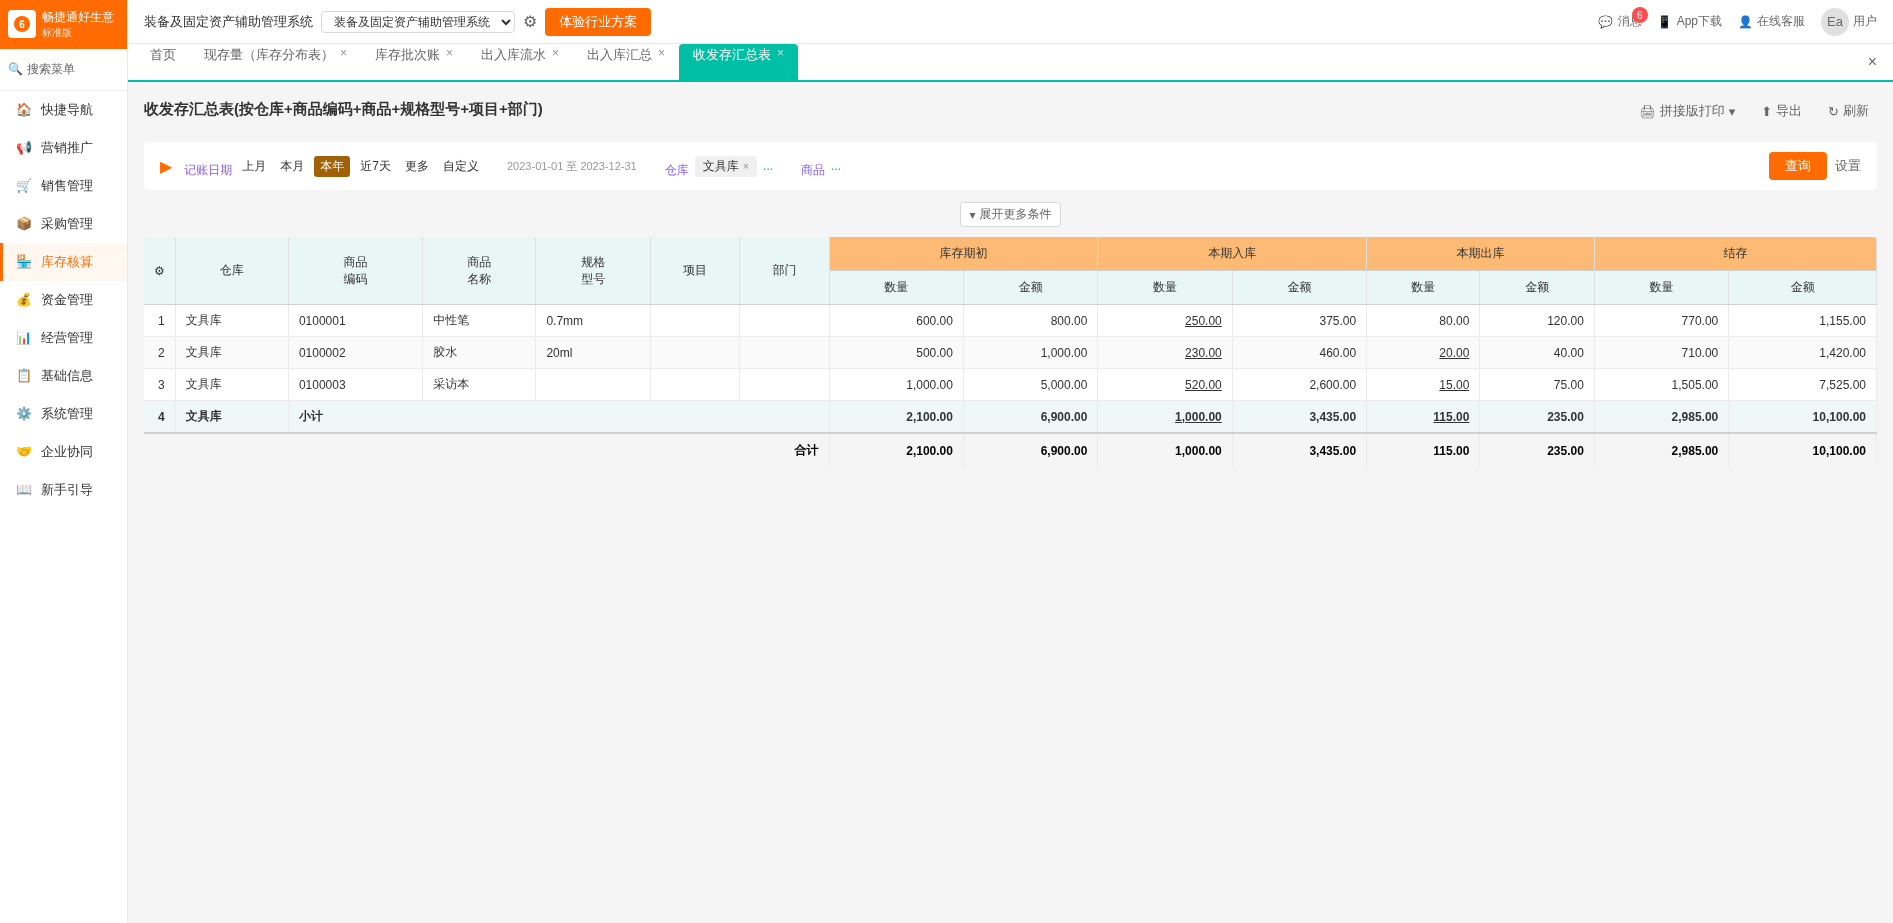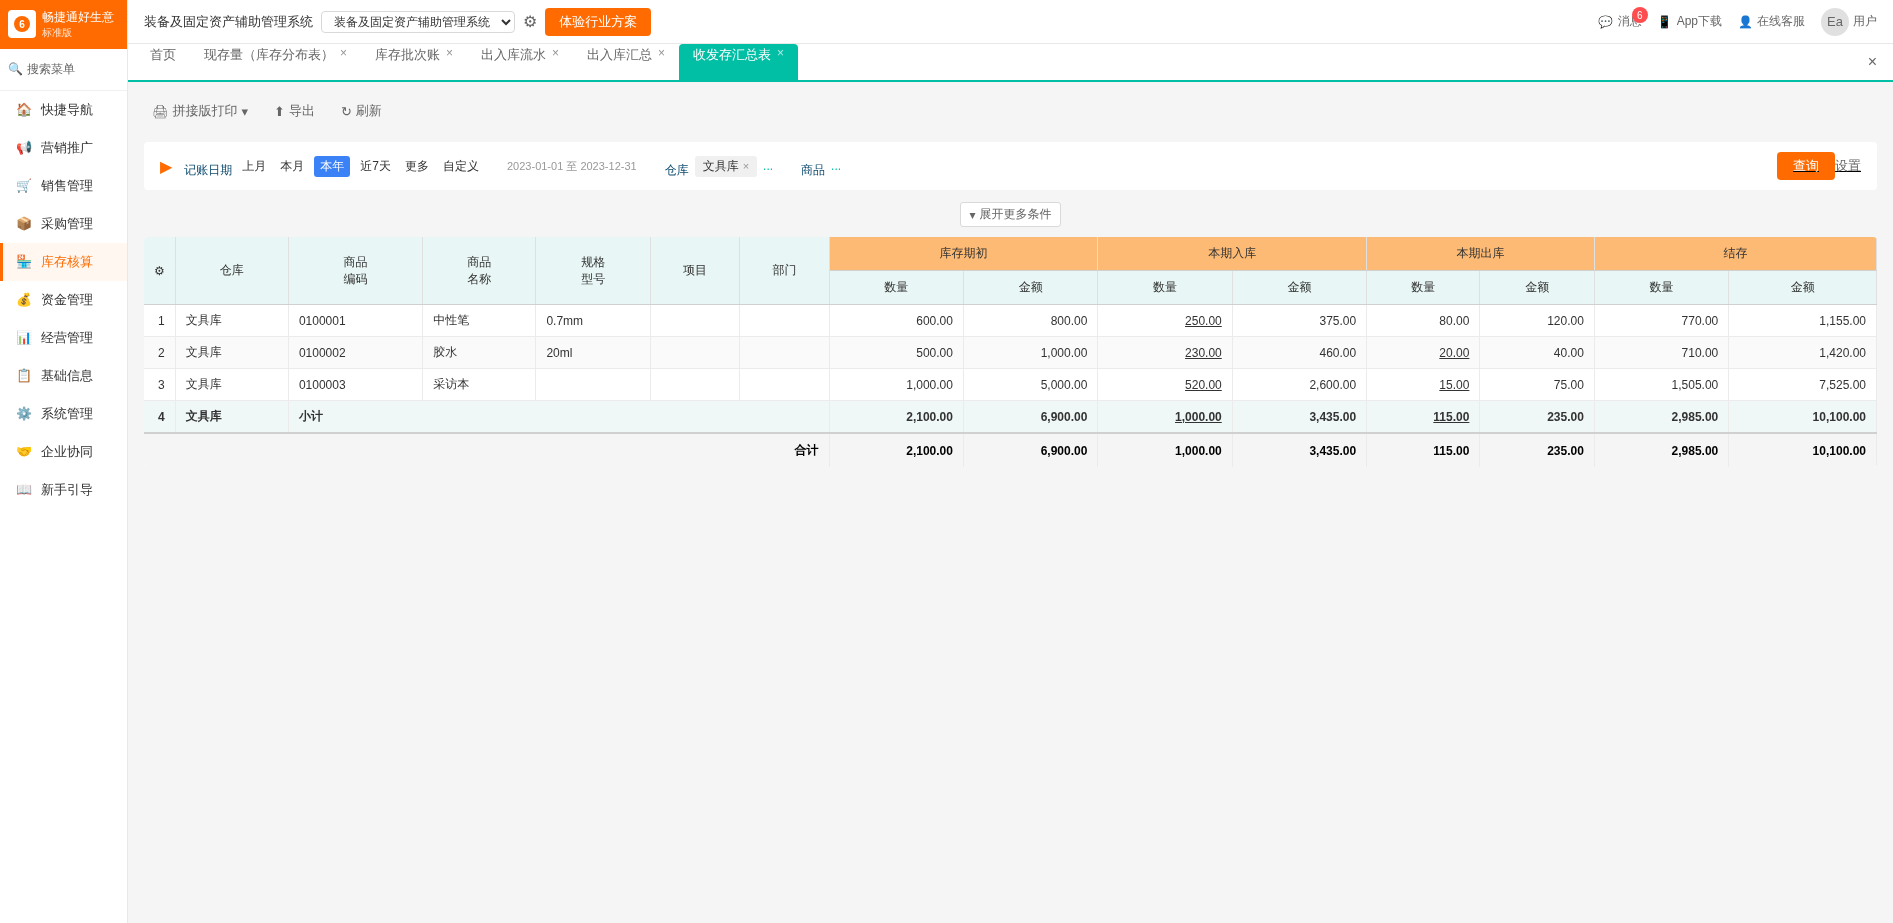--- a/index.html
+++ b/index.html
@@ -41,23 +41,23 @@
     
     .content { flex: 1; overflow-y: auto; padding: 16px; background: #f5f5f5; }
 
     
     .page-title { font-size: 15px; color: #333; font-weight: bold; margin-bottom: 12px; }
 
     
     .filter-bar { background: #fff; border-radius: 4px; padding: 10px 16px; margin-bottom: 12px; display: flex; align-items: center; gap: 12px; flex-wrap: wrap; }
     .filter-arrow { color: #ff6b00; font-size: 16px; cursor: pointer; }
     .filter-group { display: flex; align-items: center; gap: 6px; }
-    .filter-label { color: #0c4a6e; font-size: 12px; margin-top: 8px; }
+    .filter-label { color: #8b5cf6; font-size: 12px; margin-top: 8px; }
     .date-btn { background: none; border: none; cursor: pointer; font-size: 12px; color: #333; padding: 2px 4px; }
-    .date-btn.active { background: #3b82f6; color: #fff; border-radius: 3px; padding: 2px 6px; }
+    .date-btn.active { background: #a16207; color: #fff; border-radius: 3px; padding: 2px 6px; }
     .date-range { font-size: 11px; color: #999; margin-left: 4px; }
     .filter-tag { display: flex; align-items: center; gap: 4px; background: #f0f0f0; border-radius: 3px; padding: 2px 8px; font-size: 12px; color: #333; }
     .filter-tag-close { cursor: pointer; color: #999; font-size: 11px; }
     .filter-more { color: #00bfa5; cursor: pointer; font-size: 12px; }
     .btn-query { background: #ff6b00; color: #fff; border: none; border-radius: 4px; padding: 5px 16px; cursor: pointer; font-size: 13px; }
     .btn-set { background: none; border: none; color: #666; cursor: pointer; font-size: 13px; }
 
     
     .toolbar { display: flex; align-items: center; justify-content: flex-end; gap: 10px; margin-bottom: 8px; }
     .toolbar-btn { display: flex; align-items: center; gap: 4px; cursor: pointer; color: #666; font-size: 13px; border: none; background: none; padding: 4px 8px; }
@@ -205,20 +205,21 @@
     <div class="tab active">
       <span>收发存汇总表</span>
       <span class="tab-close">×</span>
     </div>
     <div class="tabs-bar-end">×</div>
   </div>
 
   <div class="content">
 
     <div style="display:flex; align-items:center; justify-content:space-between; margin-bottom:10px;">
+      <h2 class="page-title">收发存汇总表(按仓库+商品编码+商品+规格型号+项目+部门)</h2>
       <div class="toolbar">
         <button class="toolbar-btn">
           <span>🖨</span>
           <span>拼接版打印</span>
           <span>▾</span>
         </button>
         <button class="toolbar-btn">
           <span>⬆</span>
           <span>导出</span>
         </button>
@@ -248,21 +249,21 @@
         <div class="filter-tag">
           <span>文具库</span>
           <span class="filter-tag-close">×</span>
         </div>
         <span class="filter-more">...</span>
       </div>
       <div class="filter-group" style="margin-left:16px;">
         <span class="filter-label">商品</span>
         <span class="filter-more">...</span>
       </div>
-      <div style="margin-left:auto; display:flex; gap:0; align-items:center;text-decoration:underline;">
+      <div style="margin-left:auto; display:flex; gap:8px; align-items:center;">
         <button class="btn-query">查询</button>
         <button class="btn-set">设置</button>
       </div>
     </div>
 
     <div style="display:flex; justify-content:center; margin-bottom:10px;">
       <button class="expand-btn">
         <span>▾</span>
         <span>展开更多条件</span>
       </button>

